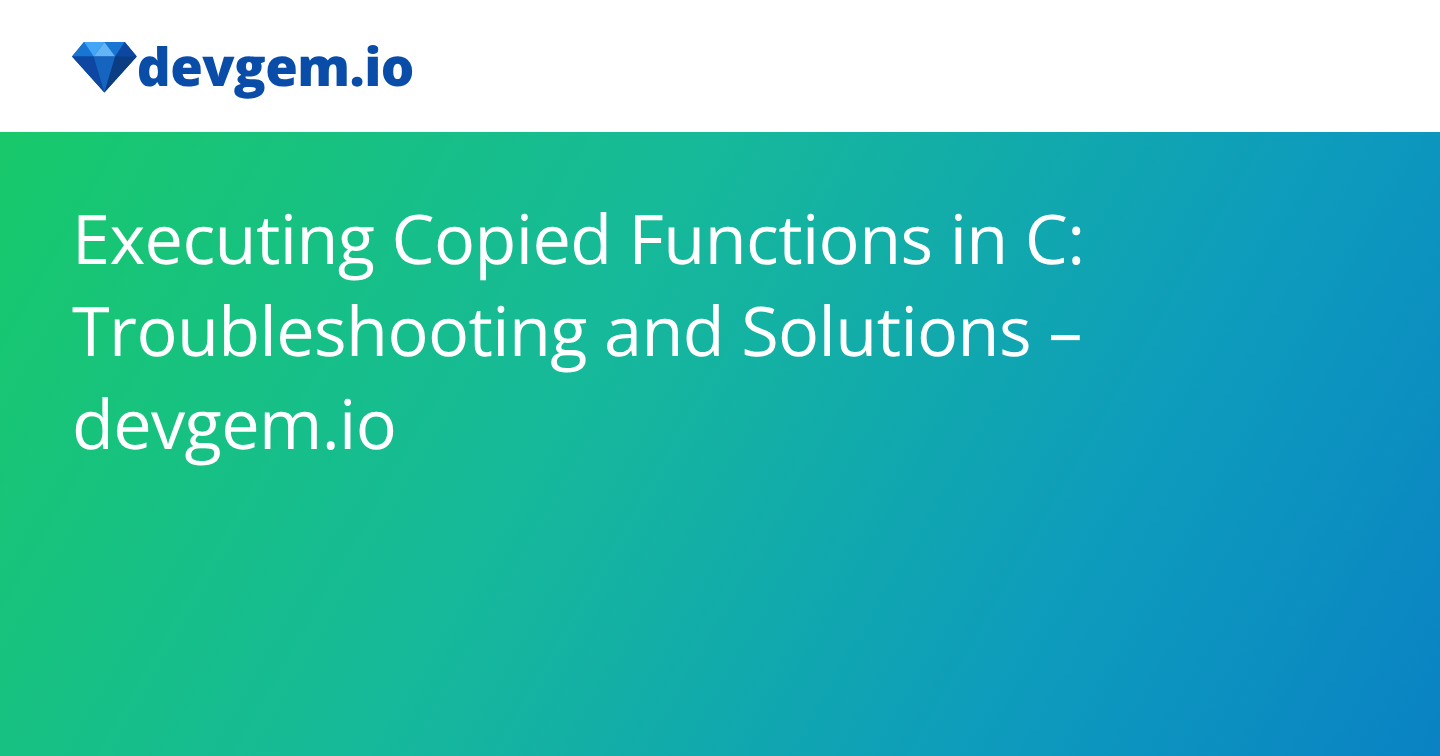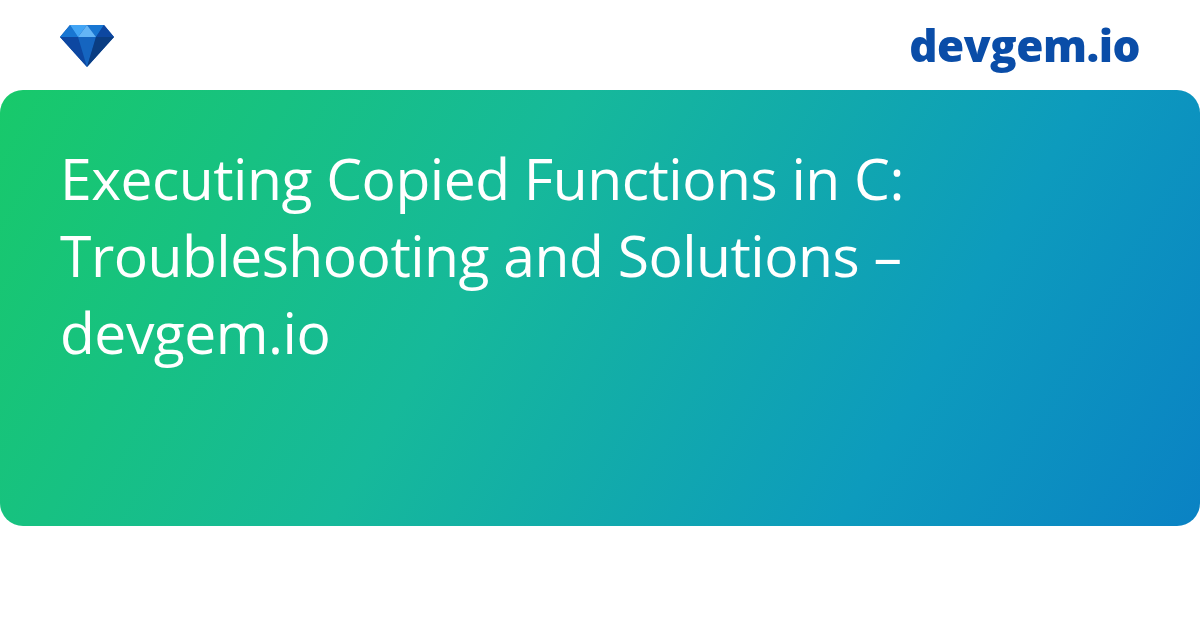--- a/index.html
+++ b/index.html
@@ -7,47 +7,45 @@
       padding: 0;
       box-sizing: border-box;
     }
     body {
       width: 1200px;
       height: 630px;
       font-family: -apple-system, BlinkMacSystemFont, 'Segoe UI', 'Open Sans', Helvetica, Arial, sans-serif;
       overflow: hidden;
     }
     .header {
-      height: 90px;
+      height: 110px;
       background: #ffffff;
       display: flex;
       align-items: center;
-      justify-content: space-between;
       padding: 12px 60px;
     }
     .logo-icon {
       width: 54px;
       height: 48px;
       display: flex;
       align-items: center;
       justify-content: center;
     }
     .brand-text {
       font-size: 44px;
       font-weight: 800;
       color: #0a4da8;
       letter-spacing: -0.5px;
     }
     .hero {
-      height: 436px;
+      height: 520px;
       background: linear-gradient(120deg, #18c96a 0%, #16b99a 40%, #0d9bbd 75%, #0a82c4 100%);
       padding: 50px 60px;
       display: flex;
       align-items: flex-start;
-      border-radius: 23px;
     }
     .hero-title {
       color: #ffffff;
       font-size: 57px;
       font-weight: 400;
       line-height: 1.35;
       letter-spacing: -0.5px;
       max-width: 900px;
     }
   </style>

